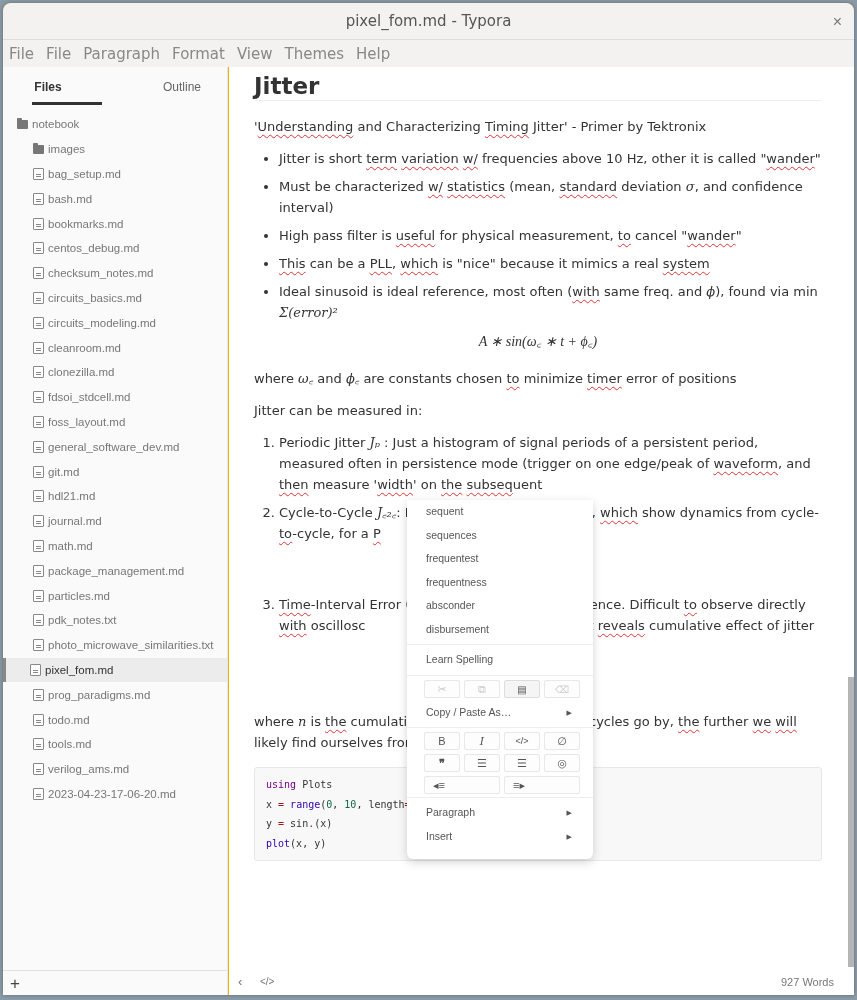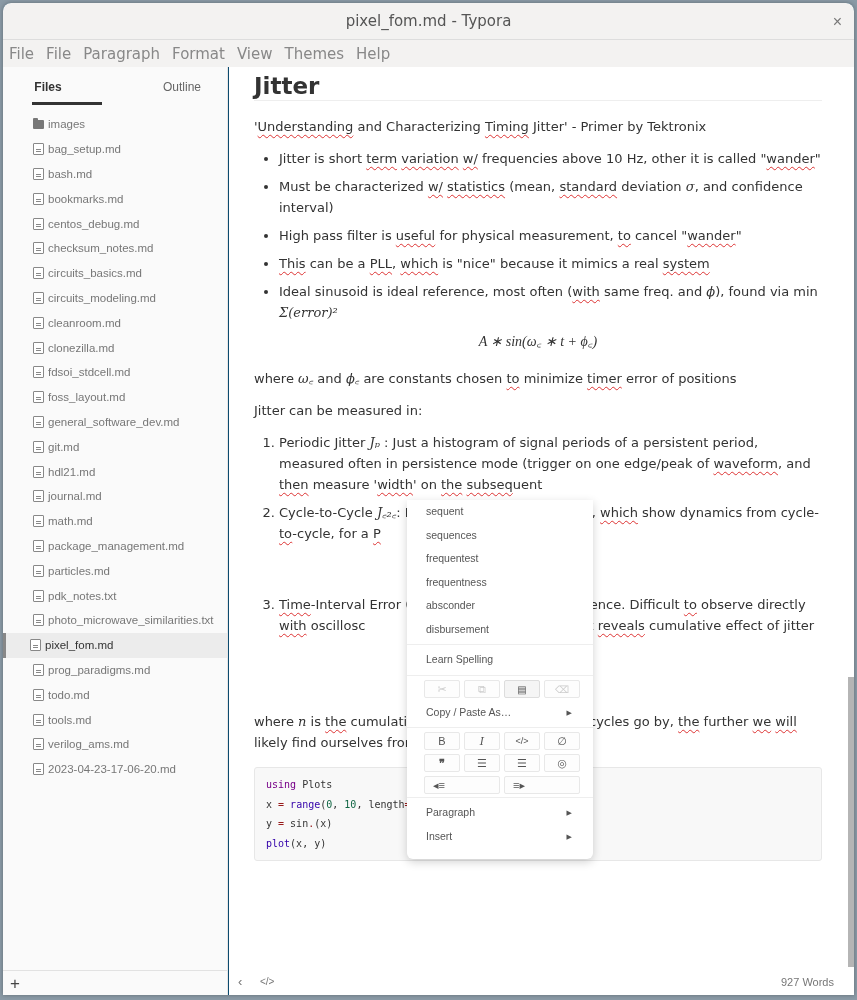--- a/index.html
+++ b/index.html
@@ -1,19 +1,19 @@
 <!DOCTYPE html>
 <html><head>
 <meta charset="utf-8">
 <style>
   * { box-sizing: border-box; margin: 0; padding: 0; }
   html, body { width: 857px; height: 1000px; overflow: hidden; background: #8a9aa6; }
   body { font-family: "Liberation Sans", sans-serif; position: relative; }
 
-  .window { position: absolute; left: 3px; top: 3px; width: 851px; height: 992px; background: #0c4a6e; border-radius: 8px 8px 0 0; overflow: hidden; box-shadow: 0 0 4px rgba(0,0,0,0.3); }
+  .window { position: absolute; left: 3px; top: 3px; width: 851px; height: 992px; background: #eab308; border-radius: 8px 8px 0 0; overflow: hidden; box-shadow: 0 0 4px rgba(0,0,0,0.3); }
 
   .titlebar { height: 37px; background: #f3f2f1; border-bottom: 1px solid #ddd; position: relative; text-align: center; }
   .titlebar .title { font-family: "DejaVu Sans", sans-serif; font-size: 15px; color: #555; line-height: 37px; }
   .titlebar .close { position: absolute; right: 12px; top: 0; line-height: 37px; font-size: 16px; color: #777; cursor: pointer; }
 
   .menubar { height: 27px; background: #f3f2f1; display: flex; align-items: center; padding-left: 6px; }
   .menubar .mi { font-family: "DejaVu Sans", sans-serif; font-size: 15px; color: #888; margin-right: 12px; cursor: pointer; text-align: center; }
 
   .sidebar { position: absolute; left: 0; top: 64px; width: 225px; bottom: 0; background: #fafafa; border-right: 1px solid #e6e6e6; }
   .sidebar .tabs { display: flex; height: 38px; gap: 44px; }
@@ -79,20 +79,24 @@
     <span class="mi">Themes</span>
     <span class="mi">Help</span>
   </div>
 
   <div class="sidebar">
     <div class="tabs">
       <div class="tab active">Files</div>
       <div class="tab">Outline</div>
     </div>
     <div class="tree">
+      <div class="tree-item level0">
+          <span class="ic folder"></span>
+          <span>notebook</span>
+        </div>
       <div class="tree-item level1">
           <span class="ic folder"></span>
           <span>images</span>
         </div>
       <div class="tree-item level1">
           <span class="ic file"></span>
           <span>bag_setup.md</span>
         </div>
       <div class="tree-item level1">
           <span class="ic file"></span>

